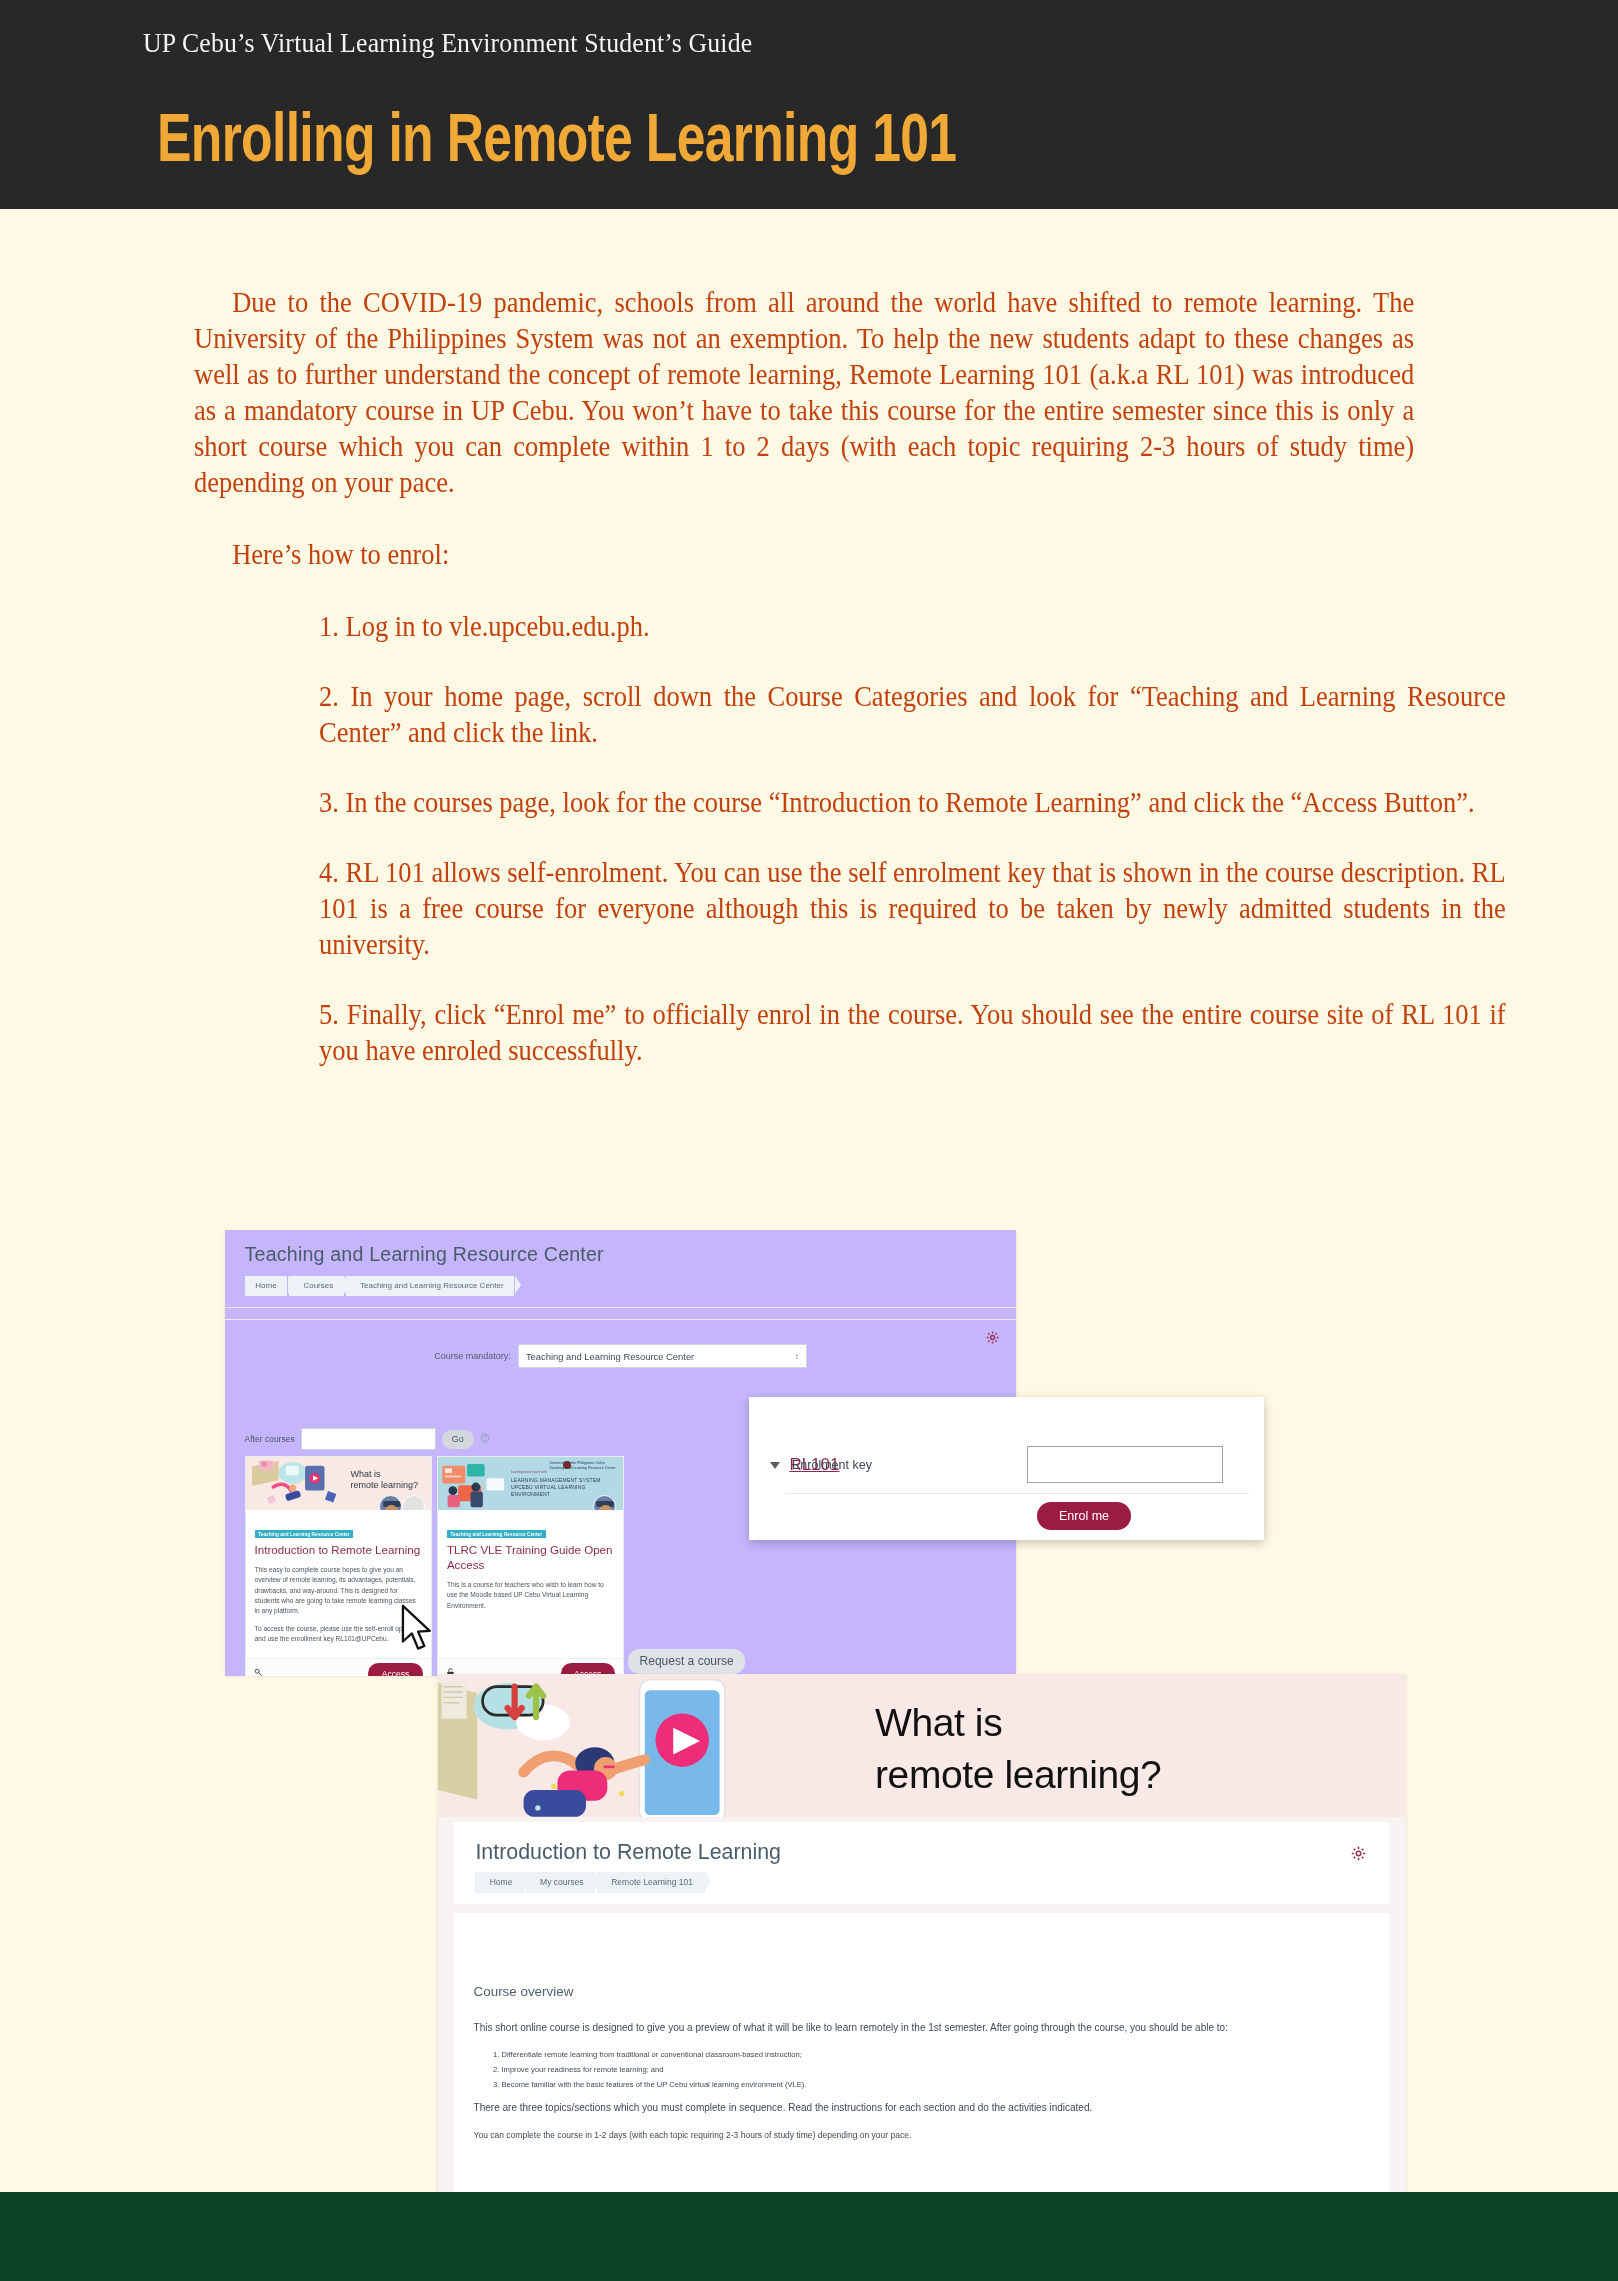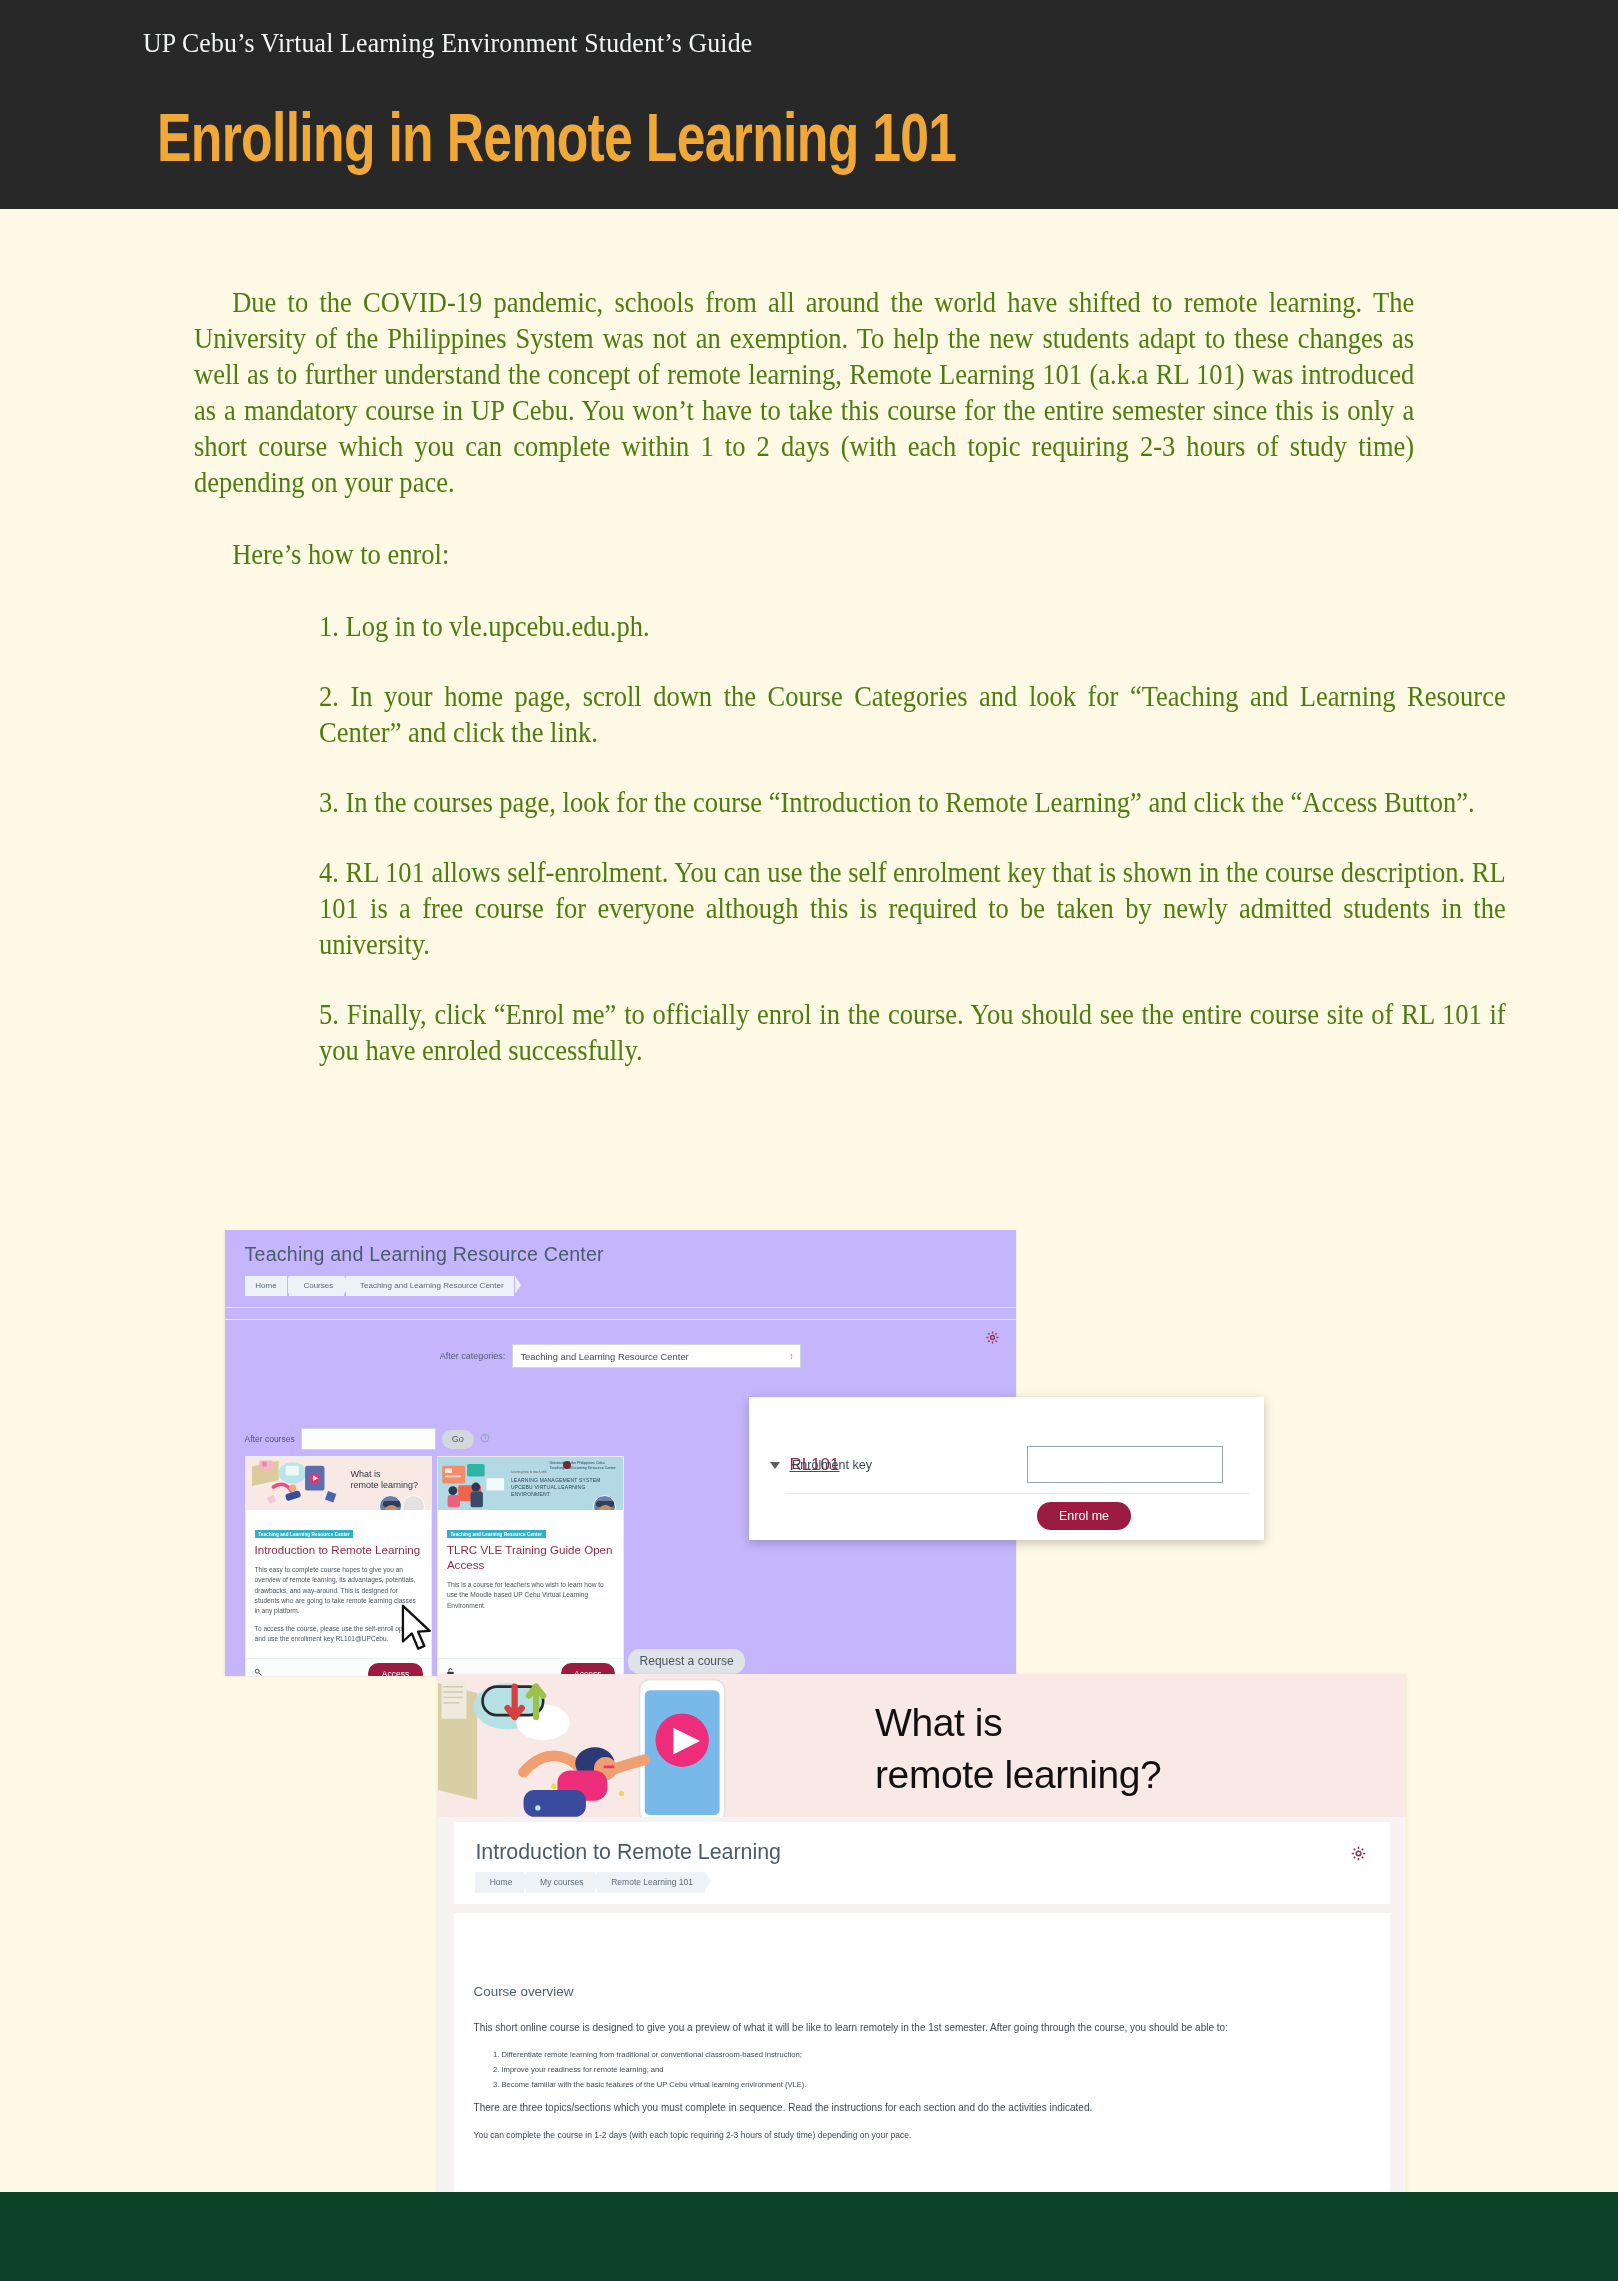--- a/index.html
+++ b/index.html
@@ -26,21 +26,21 @@
     color: #F0A937;
     transform: scaleX(0.76);
     transform-origin: left top;
     white-space: nowrap;
   }
 
   
   .doc-body {
     position: absolute; left: 194px; top: 285px; width: 1221px;
     font-family: "Liberation Serif", serif;
-    color: #4d7c0f;
+    color: #c2410c;
   }
   .para {
     font-size: 28.5px;
     line-height: 36px;
     text-align: justify;
     text-justify: inter-word;
     transform: scaleX(0.93);
     transform-origin: left top;
     width: 1312px;
   }
@@ -294,21 +294,21 @@
     <div class="s1-rule2"></div>
 
     <div class="s1-gear">
       <svg width="15" height="15" viewBox="0 0 24 24" fill="none" stroke="#9b2d4f" stroke-width="2.2">
         <circle cx="12" cy="12" r="3.2"></circle>
         <path d="M12 2.5v3M12 18.5v3M2.5 12h3M18.5 12h3M5.2 5.2l2.1 2.1M16.7 16.7l2.1 2.1M18.8 5.2l-2.1 2.1M7.3 16.7l-2.1 2.1"></path>
       </svg>
     </div>
 
     <div class="s1-catrow">
-      <span class="s1-catlabel">After categories:</span>
+      <span class="s1-catlabel">Course mandatory:</span>
       <span class="s1-select">
         <span>Teaching and Learning Resource Center</span>
         <span class="sel-arrow">↕</span>
       </span>
     </div>
 
 
     <div class="s1-searchrow">
       <span class="s1-searchlabel">After courses</span>
       <span class="s1-searchbox"></span>

